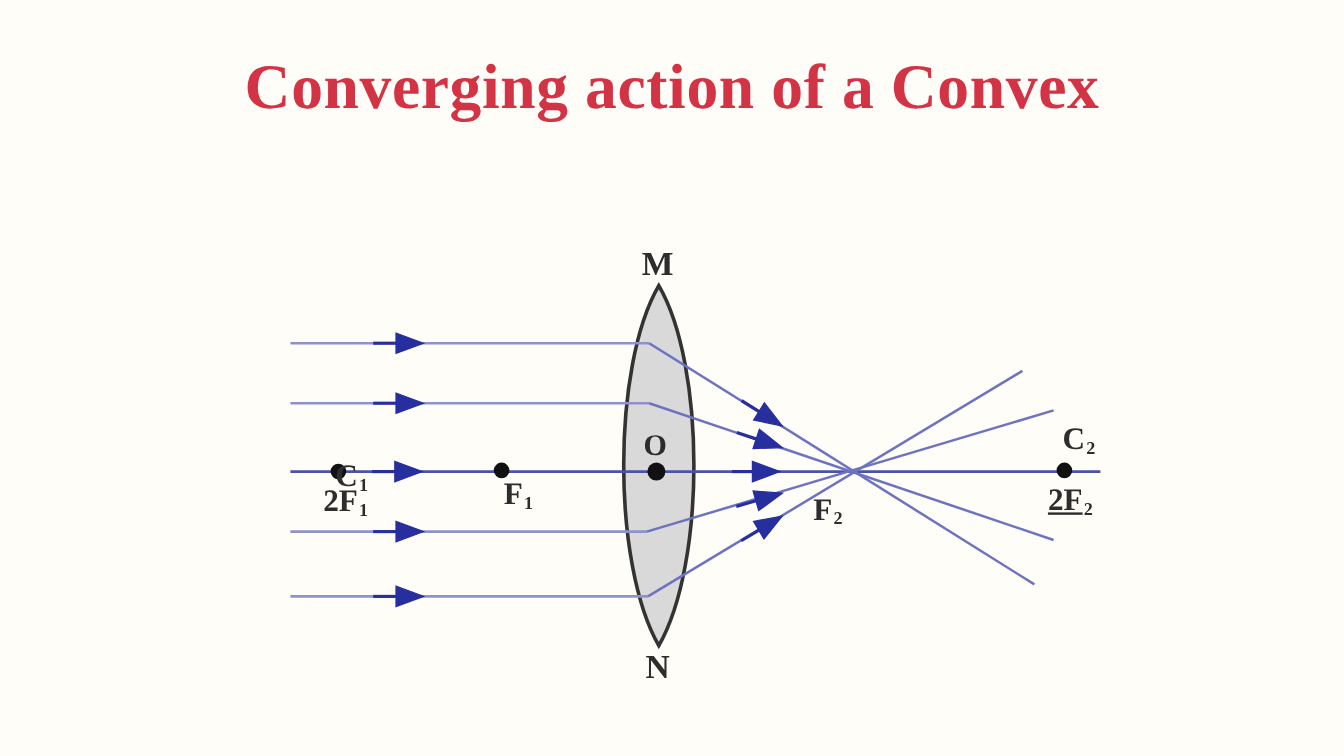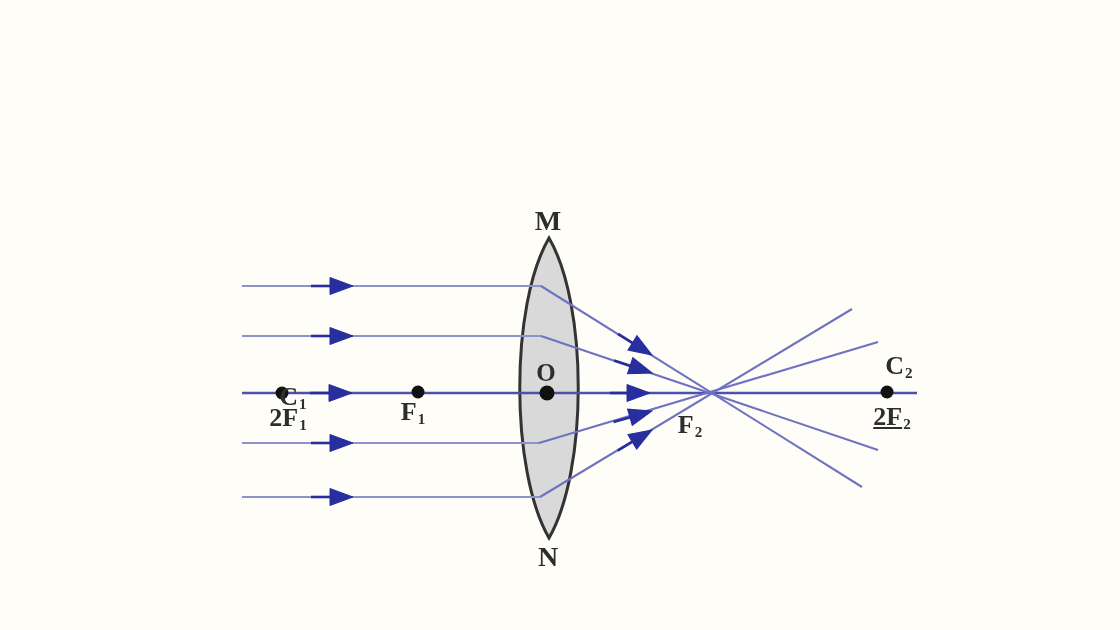--- a/index.html
+++ b/index.html
@@ -41,20 +41,21 @@
   }
   .lbl-m,.lbl-n{font-size:28px;}
   .lbl-o{font-size:25px;}
 </style>
 </head>
 <body>
 
 <div class="stage">
 
   <div class="title">
+    <div>Converging action of a Convex</div>
   </div>
 
   <svg class="diagram-svg" viewBox="0 0 1120 630">
 
     <path d="M549 238 C510 305 510 470 549 538 C588 470 588 305 549 238 Z" fill="#d9d9d9" stroke="#333333" stroke-width="3"></path>
 
     <g stroke="#8d92cc" stroke-width="2.2">
       <line x1="242" y1="286" x2="541" y2="286"></line>
       <line x1="242" y1="336" x2="541" y2="336"></line>
       <line x1="242" y1="443" x2="539" y2="443"></line>
@@ -132,21 +133,21 @@
 
   <div class="lbl lbl-o" style="left:546px;top:372px;">
     <span>O</span></div>
 
   <div class="lbl" style="left:293px;top:353px;margin-top:44px;">
     <span>C</span><span class="sub">1</span></div>
 
   <div class="lbl" style="left:288px;top:418px;">
     <span>2F</span><span class="sub">1</span></div>
 
-  <div class="lbl" style="left:413px;top:412px;">
+  <div class="lbl" style="left:432px;top:412px;">
     <span>F</span><span class="sub">1</span></div>
 
   <div class="lbl" style="left:690px;top:425px;text-align:center;">
     <span>F</span><span class="sub">2</span></div>
 
   <div class="lbl" style="left:892px;top:417px;text-decoration:underline;">
     <span>2F</span><span class="sub">2</span></div>
 
   <div class="lbl" style="left:899px;top:366px;text-align:center;">
     <span>C</span><span class="sub">2</span></div>

